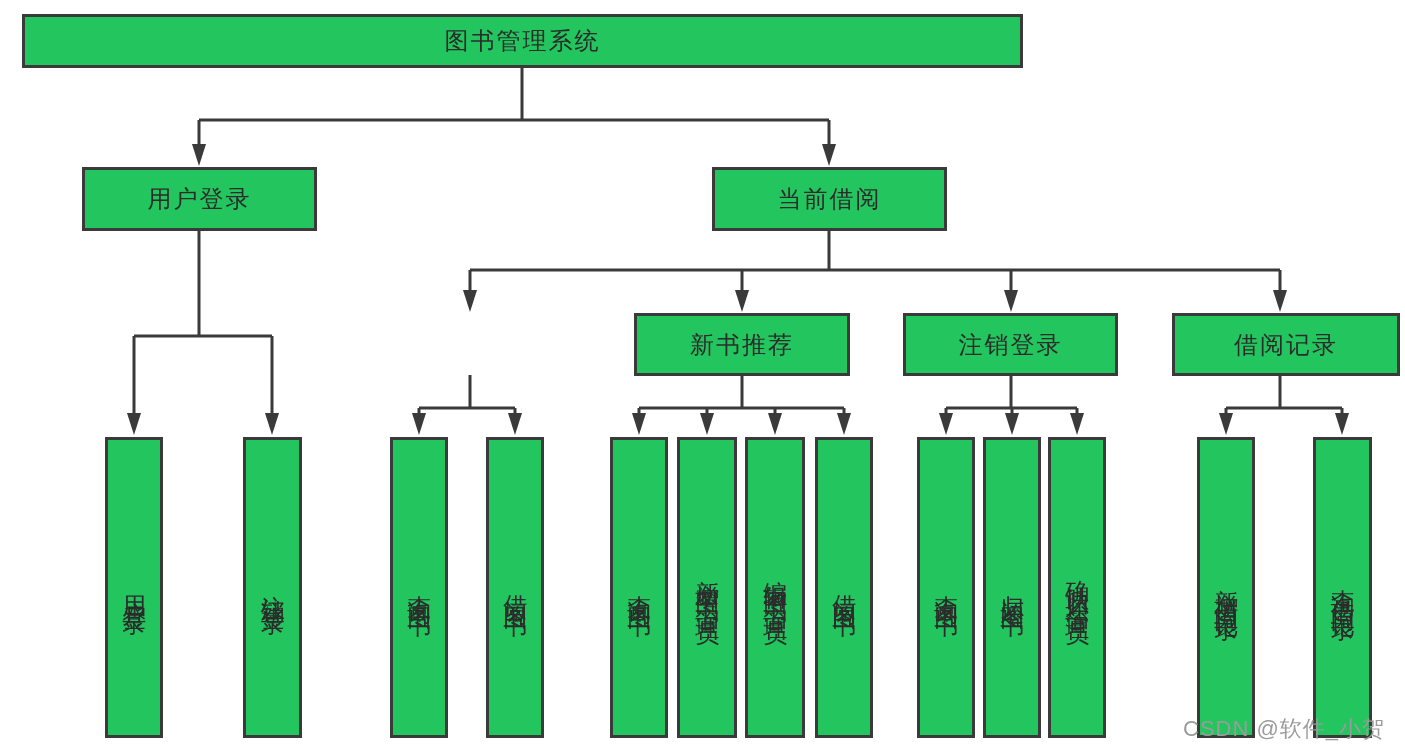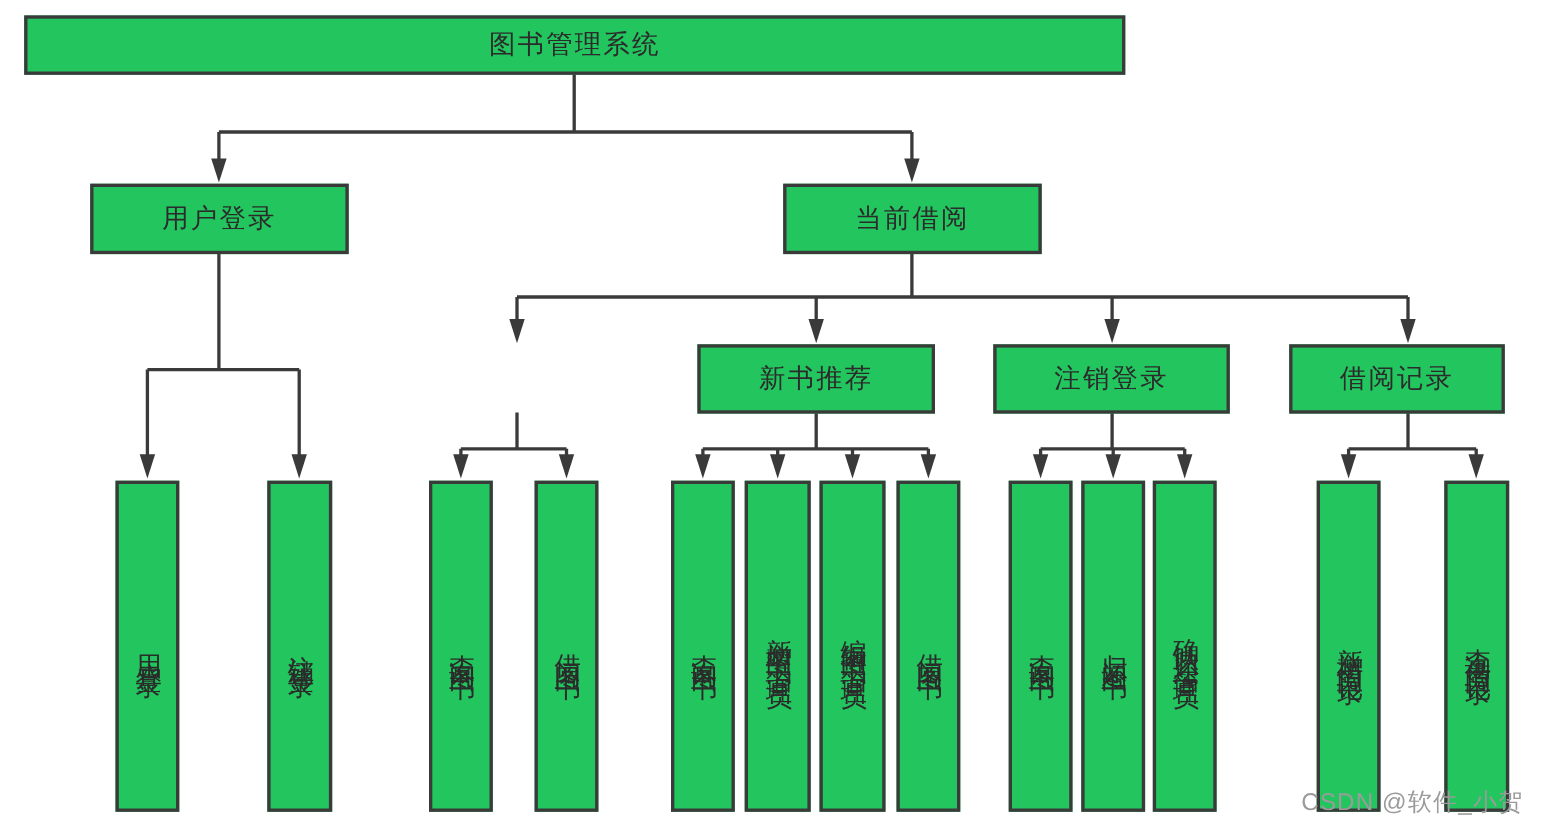--- a/index.html
+++ b/index.html
@@ -80,21 +80,21 @@
   <div class="node" style="left:712px;top:167px;width:235px;height:64px">
     <span>当前借阅</span>
   </div>
 
   <div class="node" style="left:634px;top:313px;width:216px;height:63px">
     <span>新书推荐</span>
   </div>
   <div class="node" style="left:903px;top:313px;width:215px;height:63px">
     <span>注销登录</span>
   </div>
-  <div class="node" style="left:1172px;top:313px;width:196px;height:63px">
+  <div class="node" style="left:1172px;top:313px;width:228px;height:63px">
     <span>借阅记录</span>
   </div>
 
   <div class="node leaf" style="left:105px;top:437px;width:58px;height:301px">
     <span>用户登录</span>
   </div>
   <div class="node leaf" style="left:243px;top:437px;width:59px;height:301px">
     <span>注销登录</span>
   </div>
 

